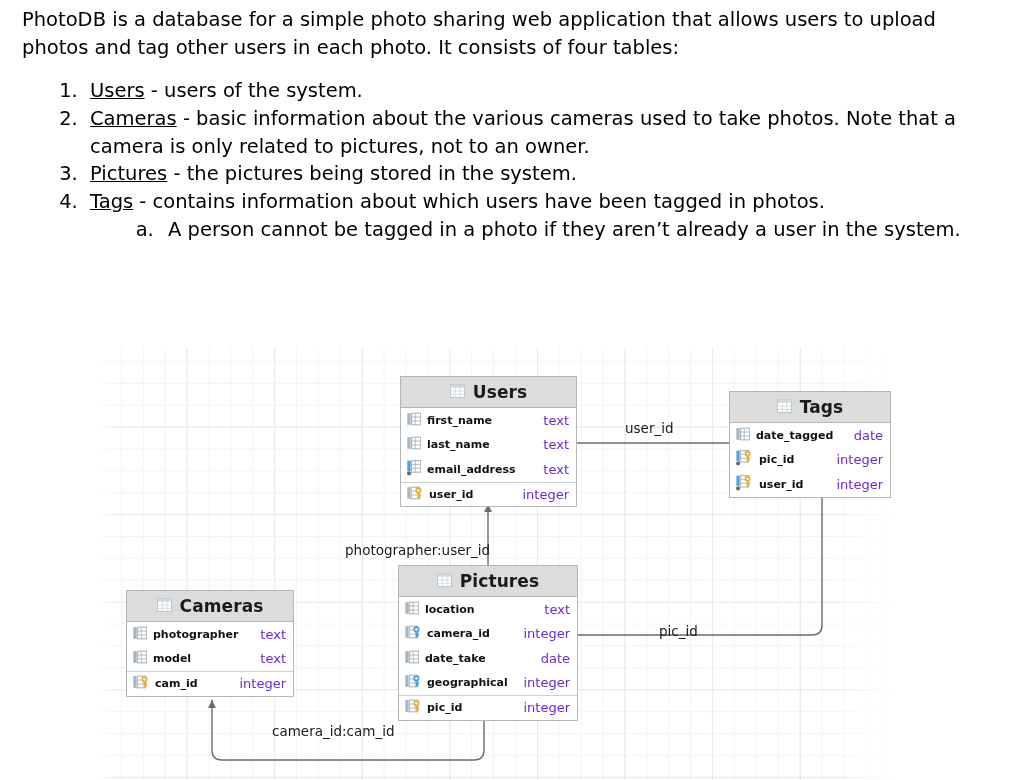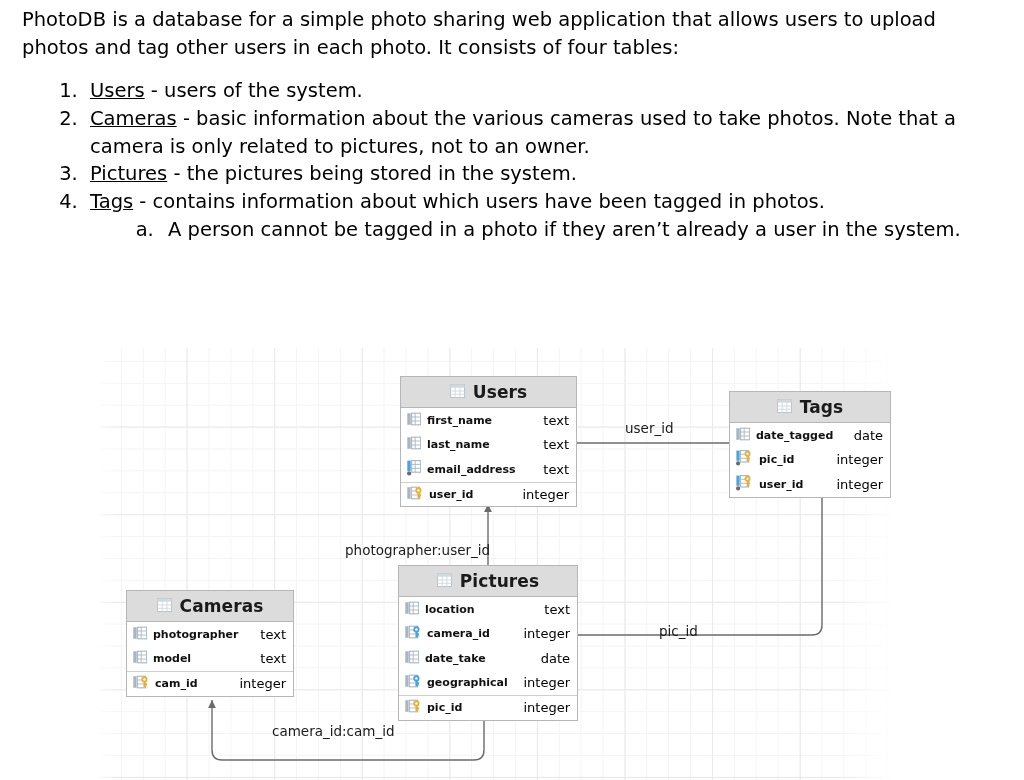--- a/index.html
+++ b/index.html
@@ -126,21 +126,21 @@
   }
   .row.pk-sep { border-top: 1px solid #cfcfcf; }
   .col-name {
     font-weight: bold;
     color: #111111;
     font-size: 11px;
     white-space: nowrap;
   }
   .col-type {
     margin-left: auto;
-    color: #000000;
+    color: #6d28d9;
     font-size: 13px;
     white-space: nowrap;
   }
 
   
   .ico { flex: 0 0 auto; display: block; }
 
   
   .edge-label {
     position: absolute;

